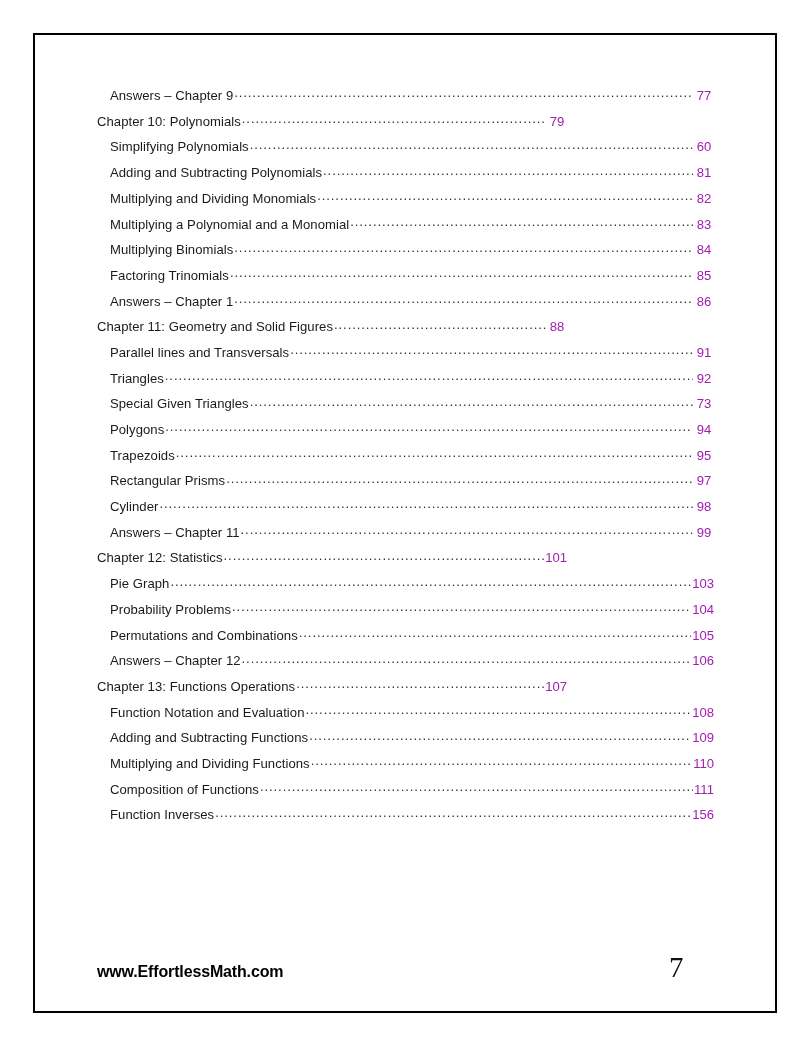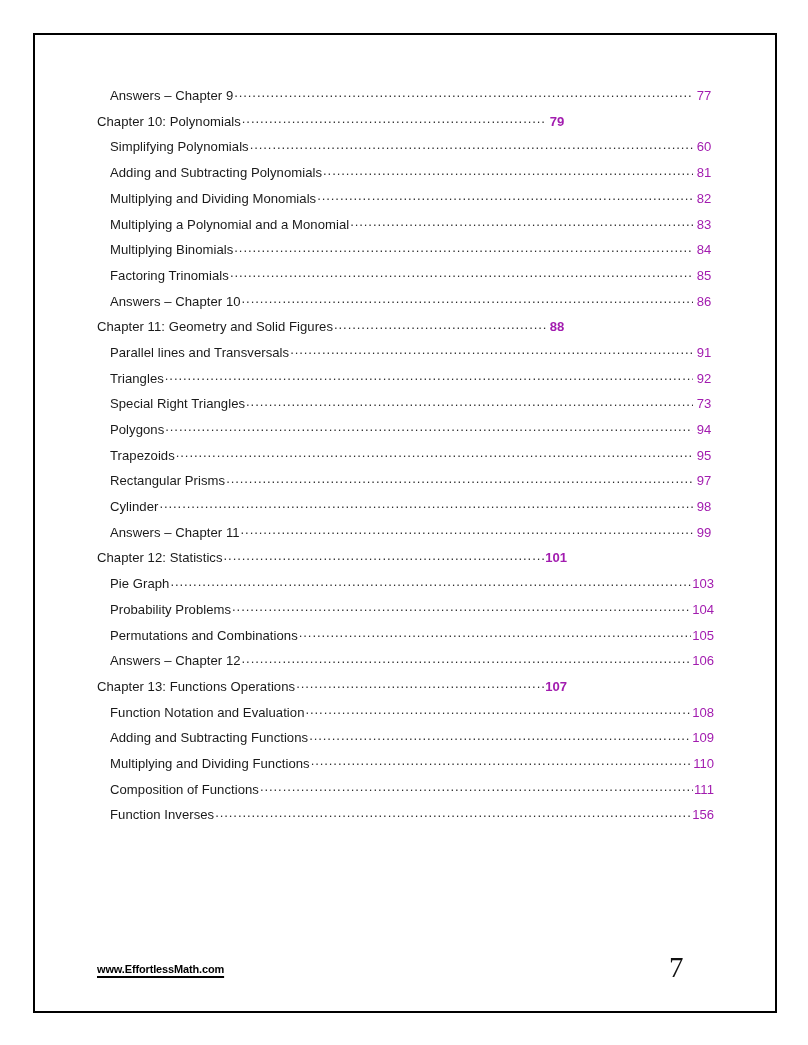--- a/index.html
+++ b/index.html
@@ -80,21 +80,21 @@
     color: #a21caf;
     font-size: 13.1px;
   }
 
   
   .toc-row.level-chapter {
     padding-left: 0px;
     width: 470px;          
   }
   .toc-row.level-chapter .pagenum {
-    font-weight: 700;
+    font-weight: 400;
     min-width: 20px;
   }
 
   
   .toc-row.level-sub {
     padding-left: 13px;    
     width: 617px;          
   }
   .toc-row.level-sub .pagenum {
     min-width: 20px;
@@ -106,24 +106,23 @@
     left: 62px;
     top: 922px;
     width: 650px;
     height: 40px;
   }
 
   #footer-url {
     position: absolute;
     left: 0;
     top: 6px;
-    font-size: 11px;
+    font-size: 16px;
     font-weight: 700;
     color: #000000;
-    text-decoration: underline;
     text-underline-offset: 3px;
     text-decoration-thickness: 1.6px;
     letter-spacing: -0.15px;
   }
 
   #footer-pagenum {
     position: absolute;
     left: 572px;
     top: -6px;
     font-family: "Liberation Serif", serif;
@@ -174,41 +173,41 @@
           <span class="label">Multiplying Binomials</span>
           <span class="leader"></span>
           <span class="pagenum">84</span>
         </div>
         <div class="toc-row level-sub">
           <span class="label">Factoring Trinomials</span>
           <span class="leader"></span>
           <span class="pagenum">85</span>
         </div>
         <div class="toc-row level-sub">
-          <span class="label">Answers – Chapter 10</span>
+          <span class="label">Answers – Chapter 1</span>
           <span class="leader"></span>
           <span class="pagenum">86</span>
         </div>
         <div class="toc-row level-chapter">
           <span class="label">Chapter 11:  Geometry and Solid Figures</span>
           <span class="leader"></span>
           <span class="pagenum">88</span>
         </div>
         <div class="toc-row level-sub">
           <span class="label">Parallel lines and Transversals</span>
           <span class="leader"></span>
           <span class="pagenum">91</span>
         </div>
         <div class="toc-row level-sub">
           <span class="label">Triangles</span>
           <span class="leader"></span>
           <span class="pagenum">92</span>
         </div>
         <div class="toc-row level-sub">
-          <span class="label">Special Right Triangles</span>
+          <span class="label">Special Given Triangles</span>
           <span class="leader"></span>
           <span class="pagenum">73</span>
         </div>
         <div class="toc-row level-sub">
           <span class="label">Polygons</span>
           <span class="leader"></span>
           <span class="pagenum">94</span>
         </div>
         <div class="toc-row level-sub">
           <span class="label">Trapezoids</span>

